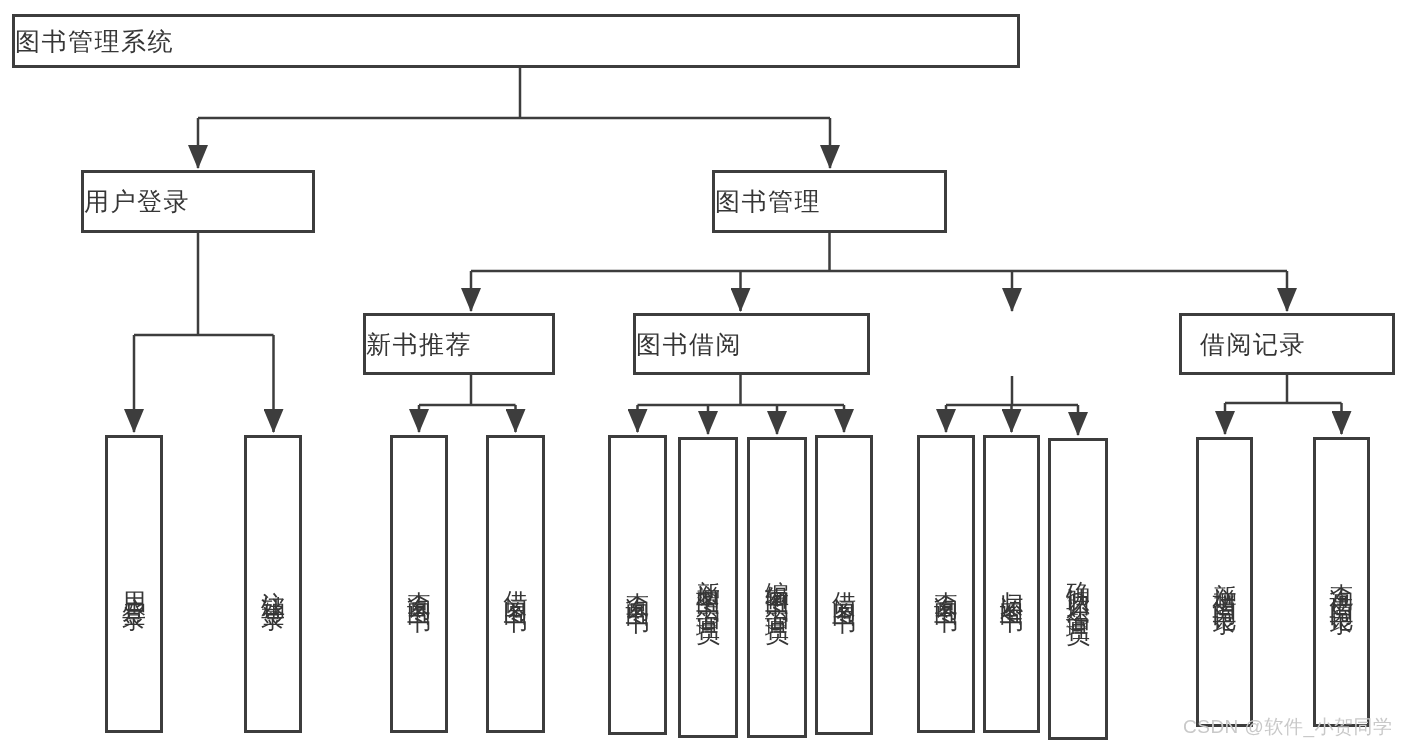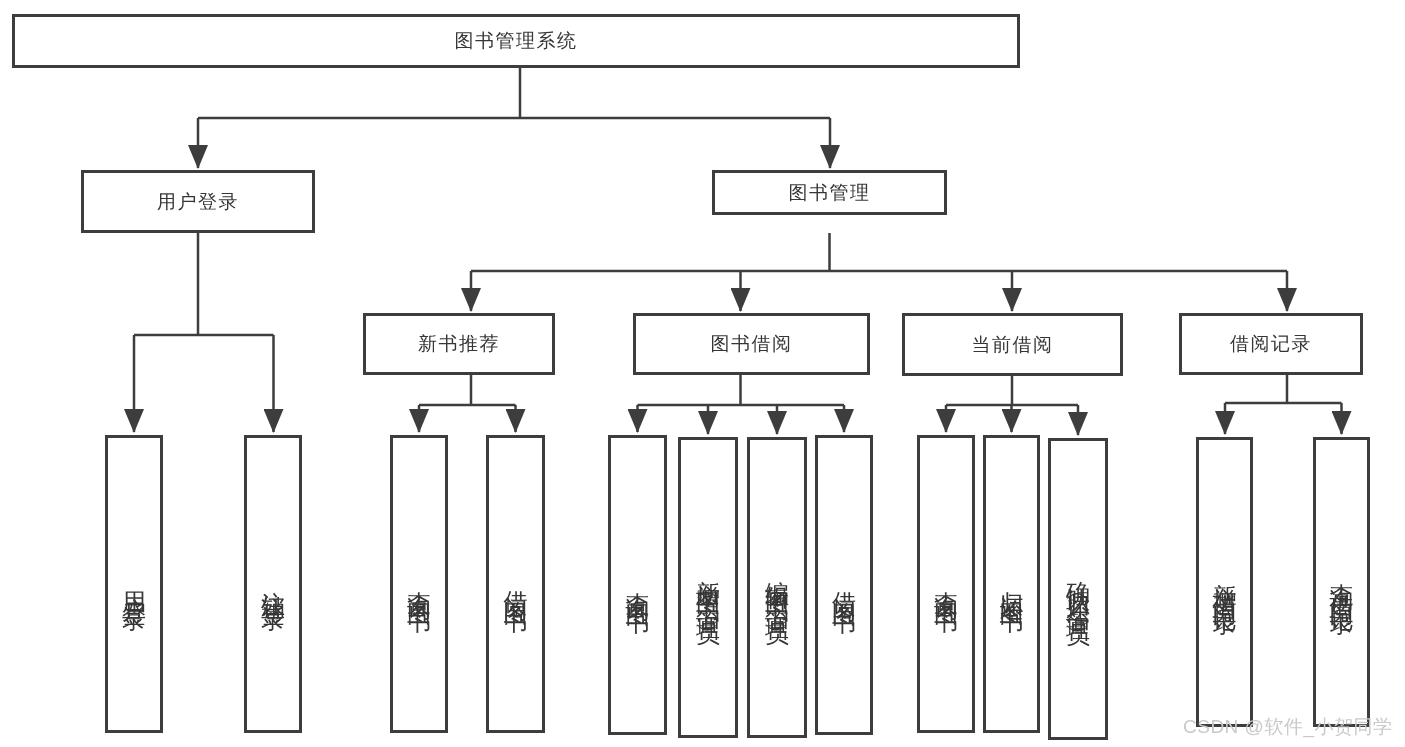--- a/index.html
+++ b/index.html
@@ -24,22 +24,22 @@
   #connectors marker path { fill: var(--line); stroke: none; }
 
   
   .node {
     position: absolute;
     box-sizing: border-box;
     background: var(--background);
     border: 3px solid var(--line);
     display: flex;
     align-items: center;
-    justify-content: center;
-    font-size: 19px;
+    justify-content: flex-start;
+    font-size: 25px;
     color: var(--text);
     letter-spacing: 1.5px;
     white-space: nowrap;
     font-family: Liberation Mono, monospace;
   }
   
   .leaf {
     position: absolute;
     box-sizing: border-box;
     background: var(--background);
@@ -54,25 +54,25 @@
     font-size: 24px;
     line-height: 1;
     letter-spacing: 6px;
     color: var(--text);
     white-space: nowrap;
   }
 
   
   #n-root     { left: 12px;   top: 14px;  width: 1008px; height: 54px; }
   #n-login    { left: 81px;   top: 170px; width: 234px;  height: 63px; }
-  #n-mgmt     { left: 712px;  top: 170px; width: 235px;  height: 45px; }
+  #n-mgmt     { left: 712px;  top: 170px; width: 235px;  height: 63px; }
   #n-new      { left: 363px;  top: 313px; width: 192px;  height: 62px; }
   #n-borrow   { left: 633px;  top: 313px; width: 237px;  height: 62px; }
   #n-current  { left: 902px;  top: 313px; width: 221px;  height: 63px; }
-  #n-records  { left: 1179px; top: 313px; width: 184px;  height: 62px; }
+  #n-records  { left: 1179px; top: 313px; width: 216px;  height: 62px; padding-left: 18px; }
 
   #f-login    { left: 105px;  top: 435px; width: 58px; height: 298px; }
   #f-logout   { left: 244px;  top: 435px; width: 58px; height: 298px; }
   #f-new-q    { left: 390px;  top: 435px; width: 58px; height: 298px; }
   #f-new-b    { left: 486px;  top: 435px; width: 59px; height: 298px; }
   #f-bor-q    { left: 608px;  top: 435px; width: 59px; height: 300px; }
   #f-bor-add  { left: 678px;  top: 437px; width: 60px; height: 301px; }
   #f-bor-edit { left: 747px;  top: 437px; width: 60px; height: 301px; }
   #f-bor-b    { left: 815px;  top: 435px; width: 58px; height: 300px; }
   #f-cur-q    { left: 917px;  top: 435px; width: 58px; height: 298px; }
@@ -156,23 +156,20 @@
   <div class="node" id="n-mgmt">
     <span>图书管理</span>
   </div>
 
   <div class="node" id="n-new">
     <span>新书推荐</span>
   </div>
   <div class="node" id="n-borrow">
     <span>图书借阅</span>
   </div>
-  <div class="node" id="n-current">
-    <span>当前借阅</span>
-  </div>
   <div class="node" id="n-records">
     <span>借阅记录</span>
   </div>
 
   <div class="leaf" id="f-login">
     <span>用户登录</span>
   </div>
   <div class="leaf" id="f-logout">
     <span>注销登录</span>
   </div>

